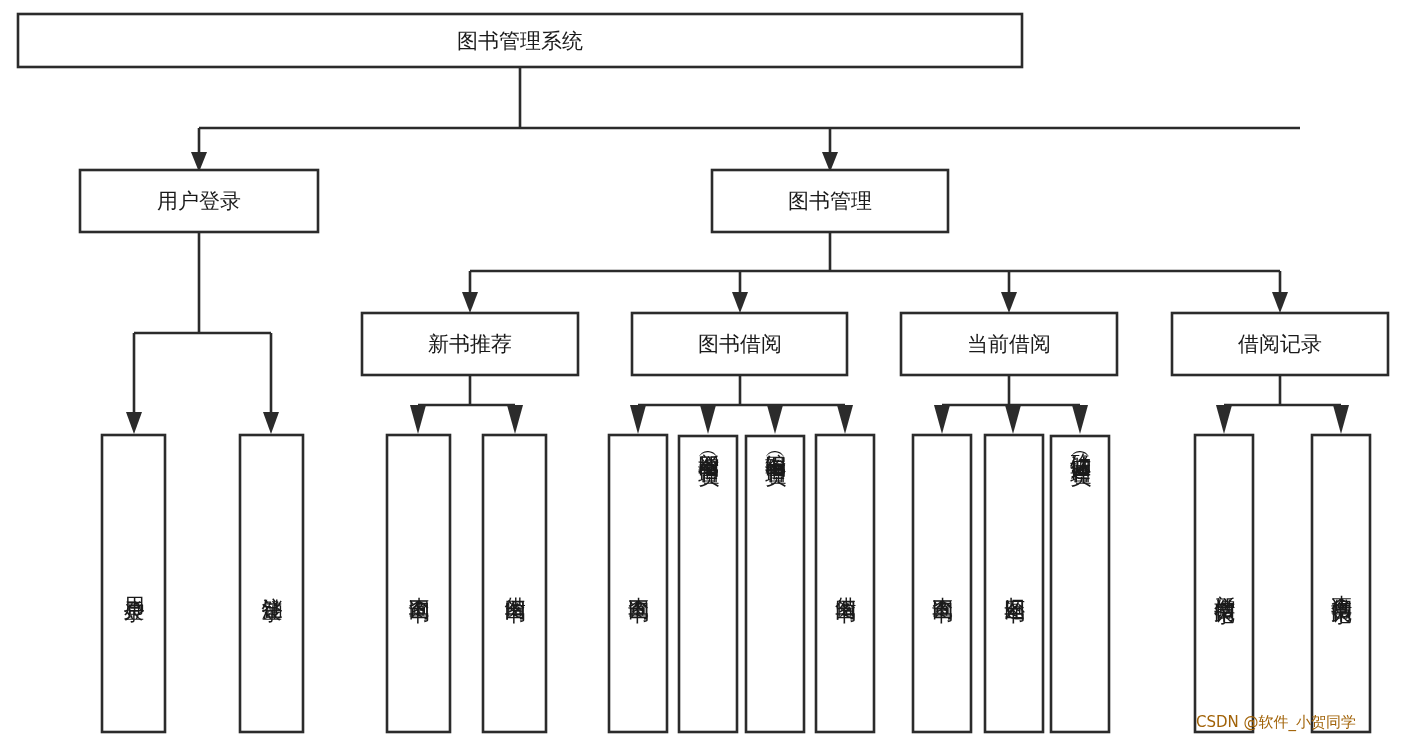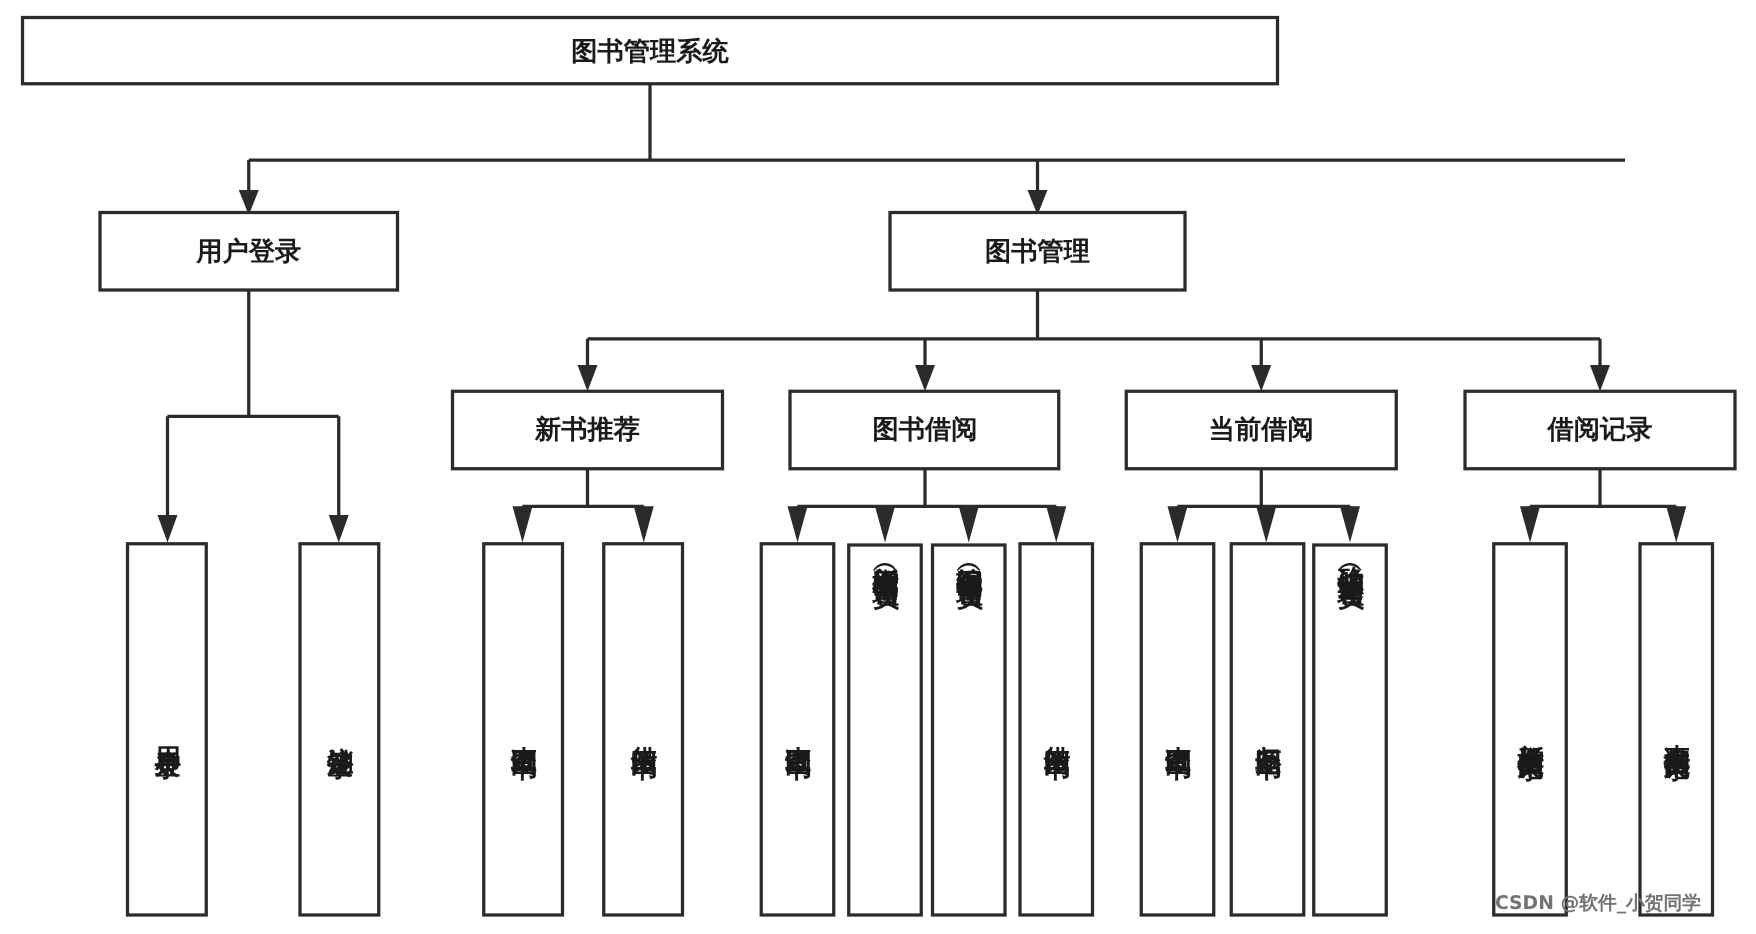--- a/index.html
+++ b/index.html
@@ -11,21 +11,20 @@
     width: 1405px;
     height: 747px;
     font-family: "DejaVu Sans", "Liberation Sans", sans-serif;
     overflow: hidden;
   }
   #diagram-root {
     position: relative;
     width: 1405px;
     height: 747px;
     background: #ffffff;
-    font-weight: bold;
   }
   svg.canvas {
     position: absolute;
     top: 0;
     left: 0;
     width: 1405px;
     height: 747px;
   }
   .node-box {
     fill: #ffffff;
@@ -65,21 +64,21 @@
     color: #1a1a1a;
     letter-spacing: 2px;
     white-space: nowrap;
   }
   .watermark {
     position: absolute;
     left: 1196px;
     top: 713px;
     font-family: "DejaVu Sans", "Liberation Sans", sans-serif;
     font-size: 15px;
-    color: #737373;
+    color: #a16207;
     white-space: nowrap;
     pointer-events: none;
   }
 </style>
 </head>
 <body>
 
 <div id="diagram-root">
 
   <svg class="canvas" viewBox="0 0 1405 747">

